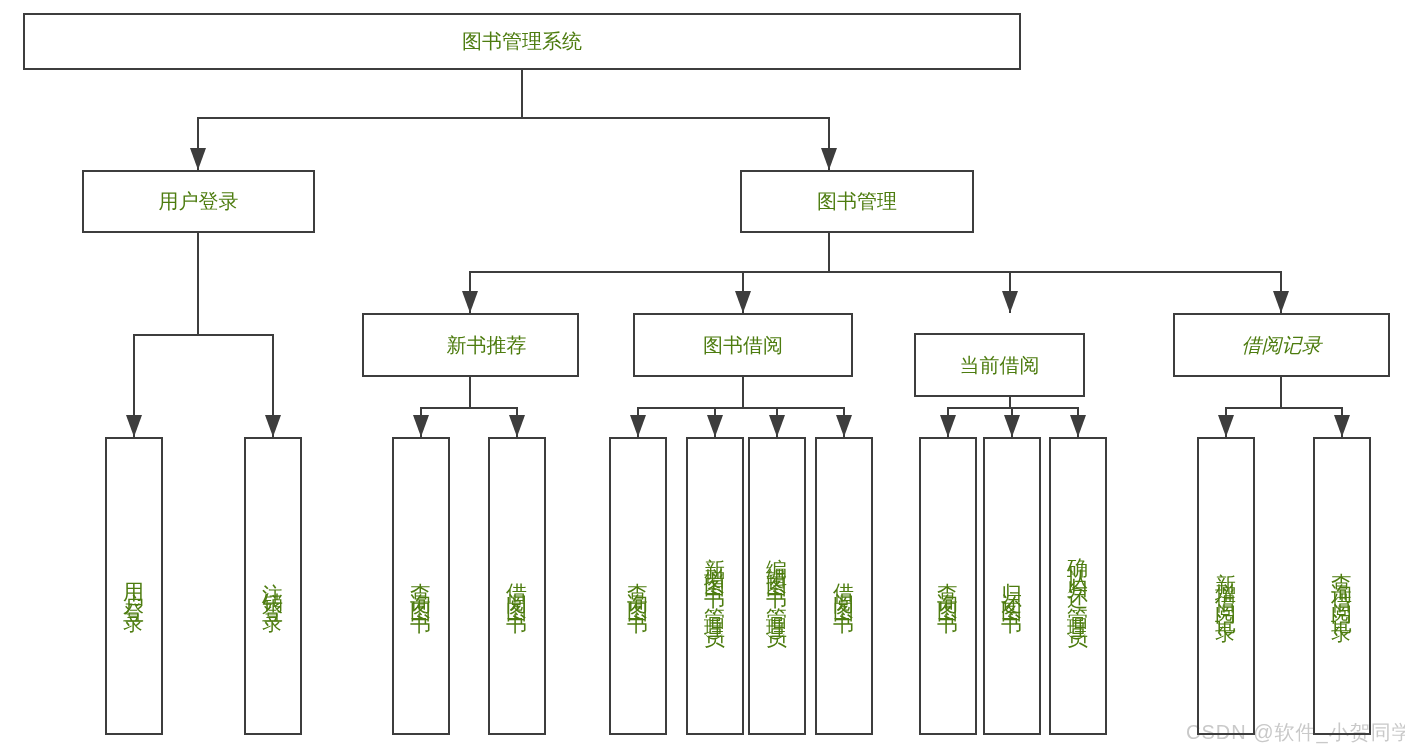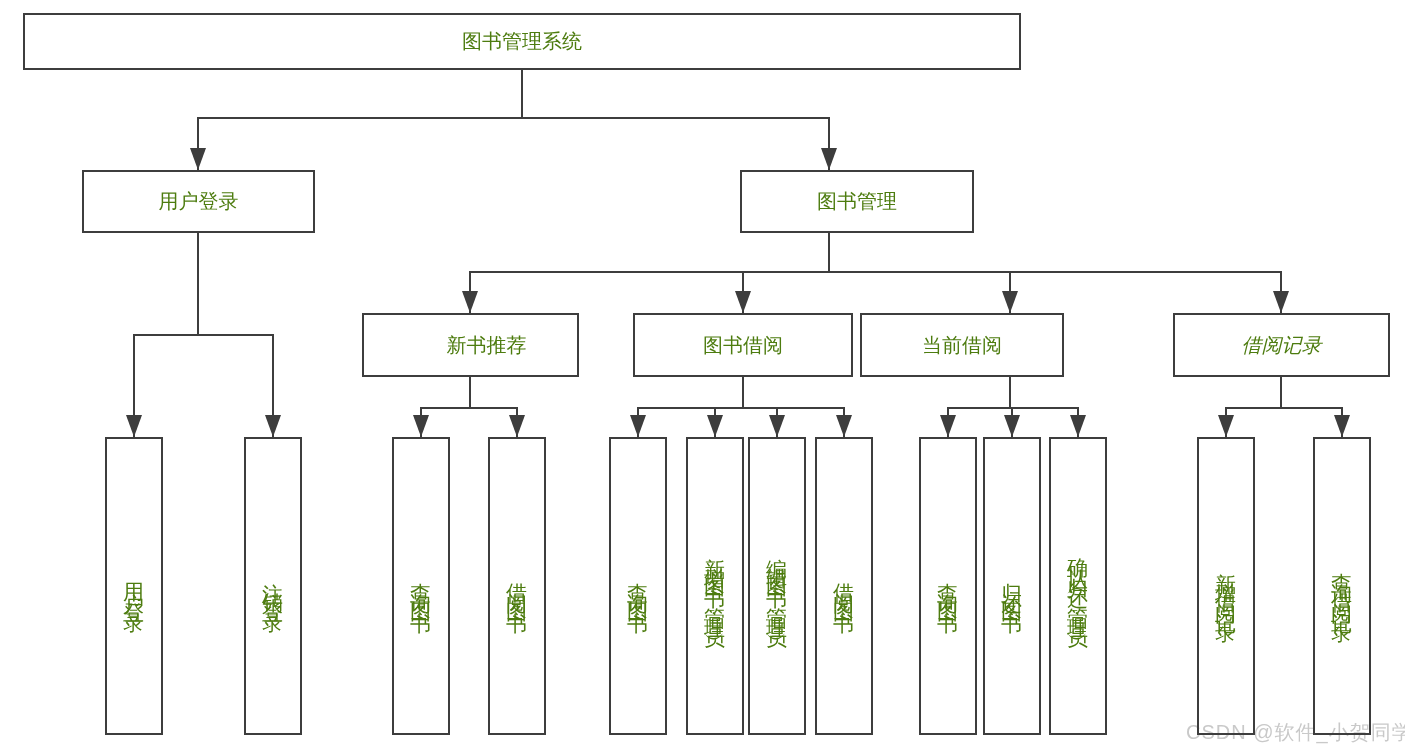--- a/index.html
+++ b/index.html
@@ -14,21 +14,21 @@
     border:2px solid #3d3d3d;
     display:flex;align-items:center;justify-content:center;
     font-size:20px;color:#4d7c0f;white-space:nowrap;
   }
   #root-box{left:23px;top:13px;width:998px;height:57px;}
   #user-login-box{left:82px;top:170px;width:233px;height:63px;}
   #book-mgmt-box{left:712px;top:170px;width:234px;height:63px;margin-left:28px;}
   .lvl3{top:313px;height:64px;}
   #new-book-rec-box{left:362px;width:217px;padding-left:32px;}
   #book-borrowing-box{left:633px;width:220px;text-align:right;}
-  #current-borrowing-box{left:860px;width:204px;}
+  #current-borrowing-box{left:914px;width:171px;margin-top:20px;}
   #borrow-records-box{left:1173px;width:217px;font-style:italic;}
   .leaf{top:437px;height:298px;width:58px;font-size:21px;}
   .leaf .vtext{
     writing-mode:vertical-rl;text-orientation:mixed;
     letter-spacing:10px;line-height:1;
   }
   #leaf-user-login{left:105px;}
   #leaf-logout{left:244px;}
   #leaf-rec-search{left:392px;}
   #leaf-rec-borrow{left:488px;}

